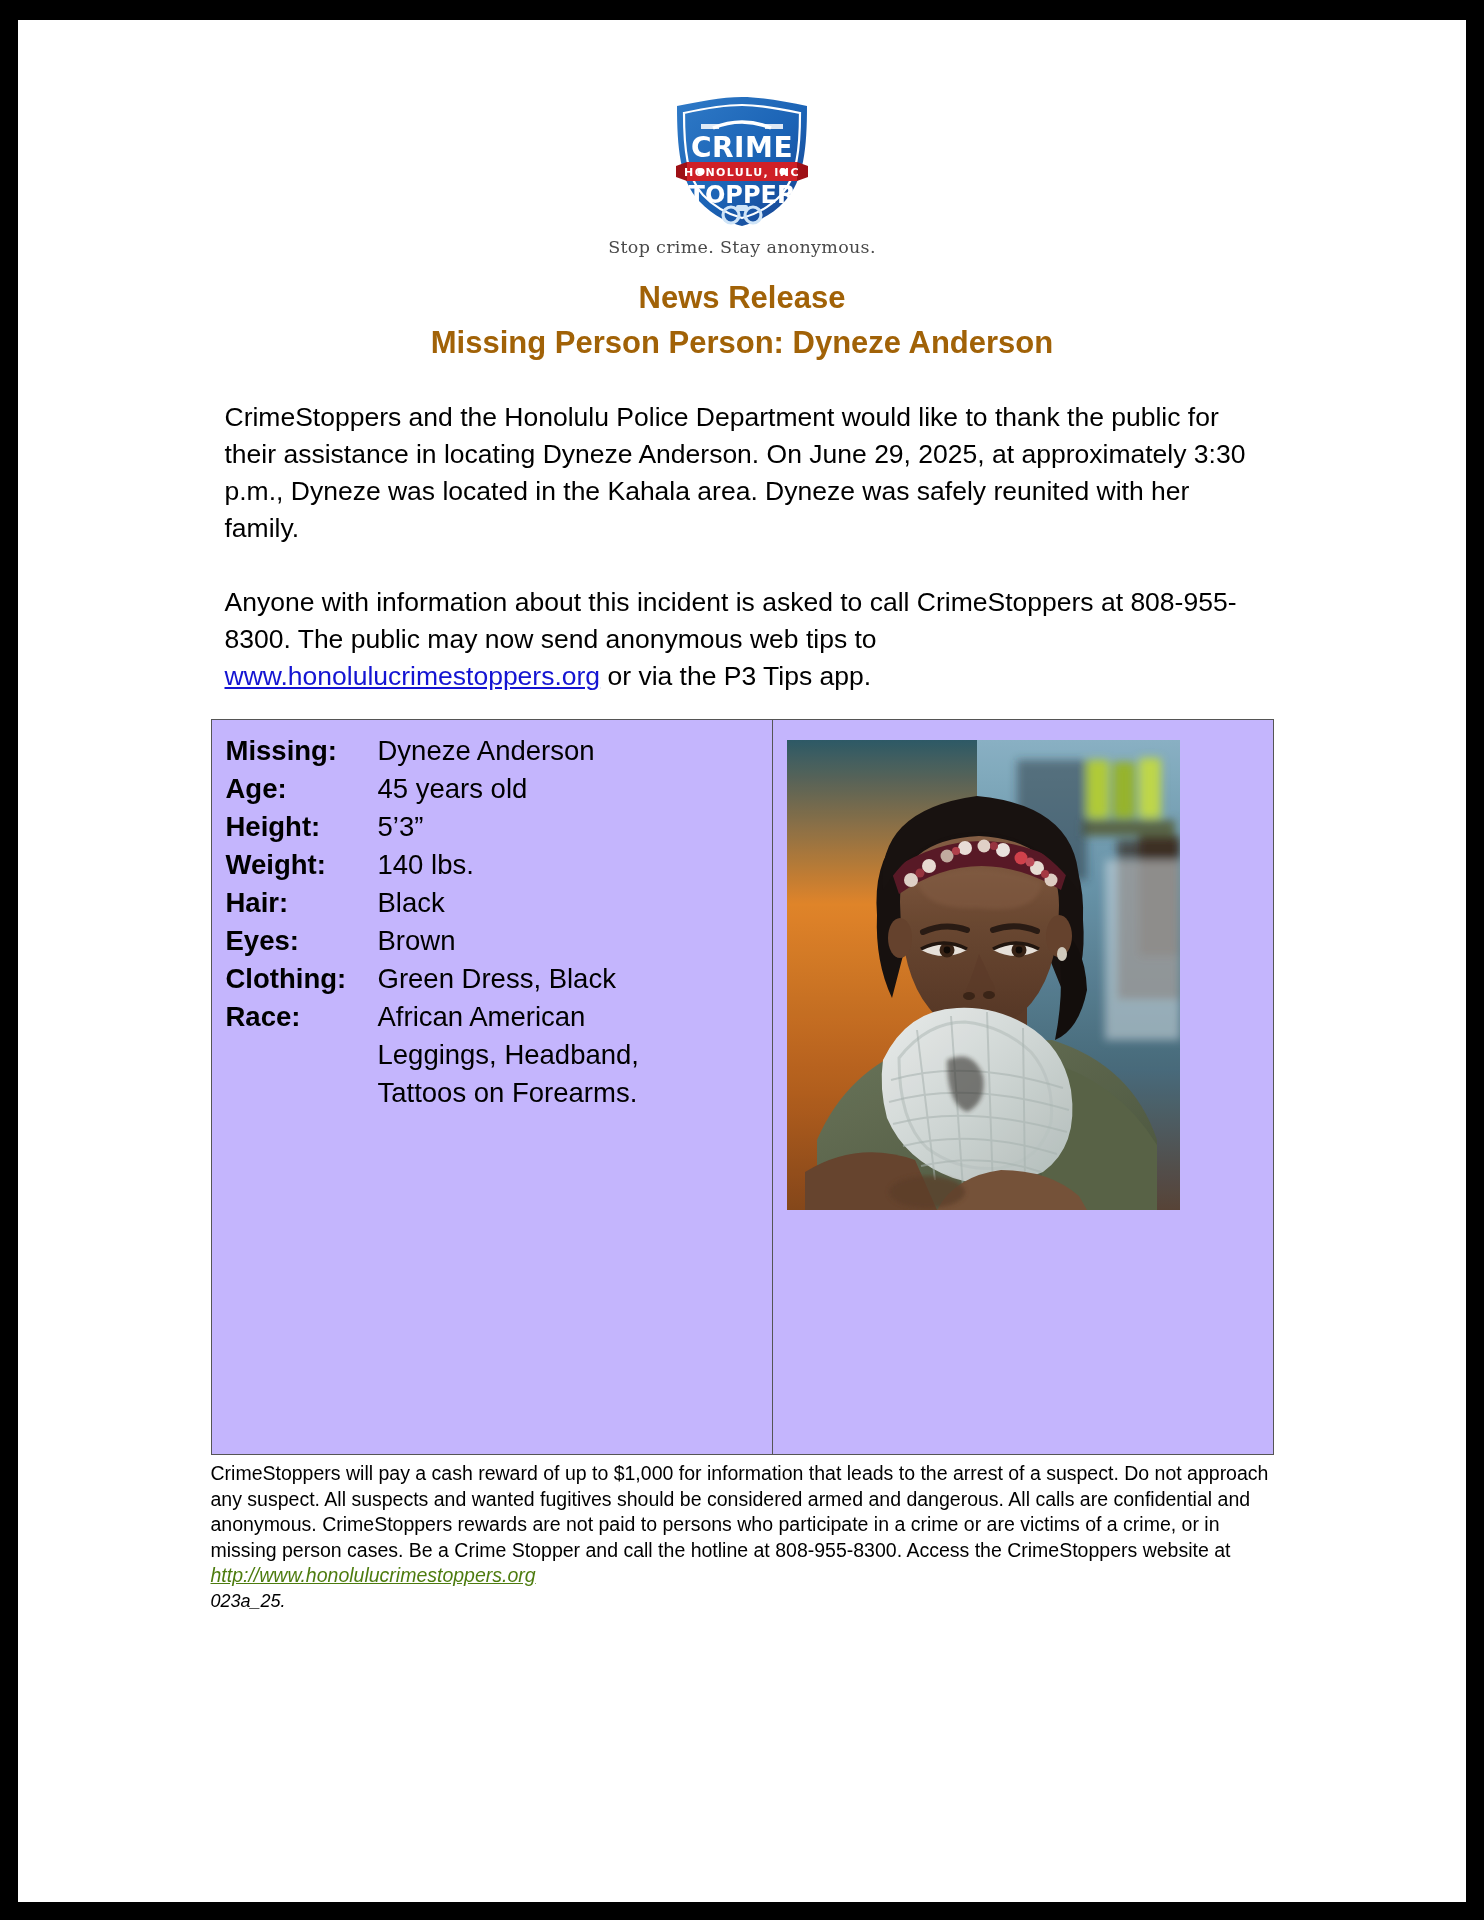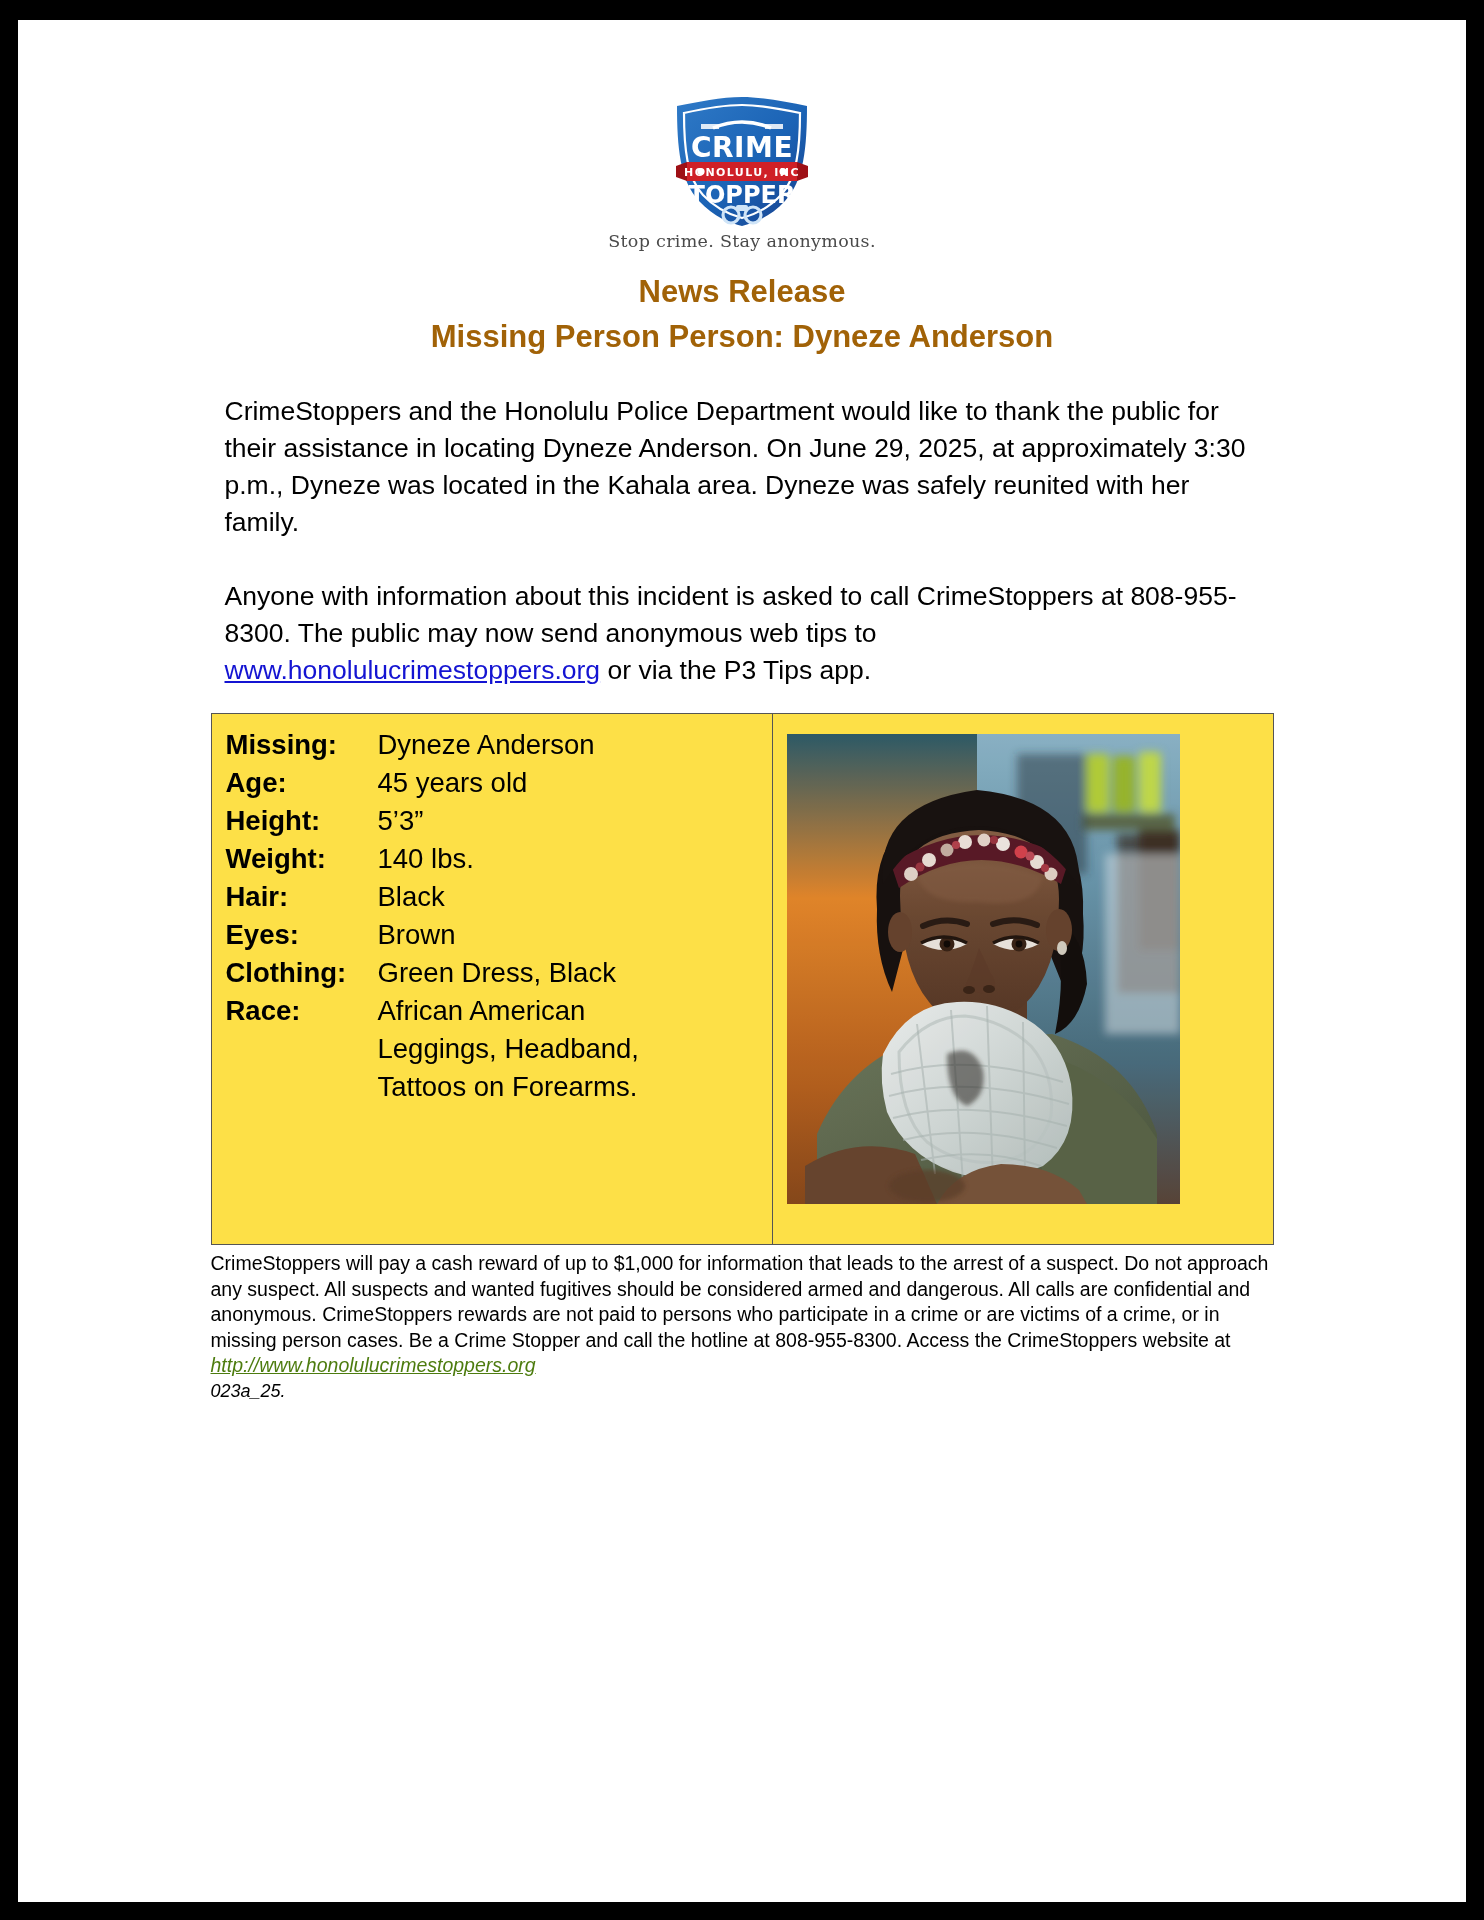--- a/index.html
+++ b/index.html
@@ -32,21 +32,21 @@
     text-align: center;
     padding-top: 75px;
   }
   .logo-shield {
     display: inline-block;
     width: 150px;
     height: 132px;
     position: relative;
   }
   .logo-tagline {
-    margin-top: 0;
+    margin-top: 6px;
     font-family: "DejaVu Serif", serif;
     font-size: 17.5px;
     color: #4a4a4a;
     letter-spacing: 0.3px;
   }
 
   
   .headings {
     text-align: center;
     margin-top: 18px;
@@ -74,23 +74,23 @@
   }
 
   
   .info-table {
     margin: 0 auto;
     margin-top: 24px;
     width: 1063px;
     border: 1.5px solid #555;
     border-collapse: collapse;
     display: flex;
-    height: 532px;
+    height: 736px;
     box-sizing: border-box;
-    background: #fde047;
+    background: #c4b5fd;
   }
   .info-cell-left {
     width: 561px;
     border-right: 1.5px solid #555;
     box-sizing: border-box;
     padding: 12px 0 0 14px;
   }
   .info-cell-right {
     flex: 1;
     box-sizing: border-box;

